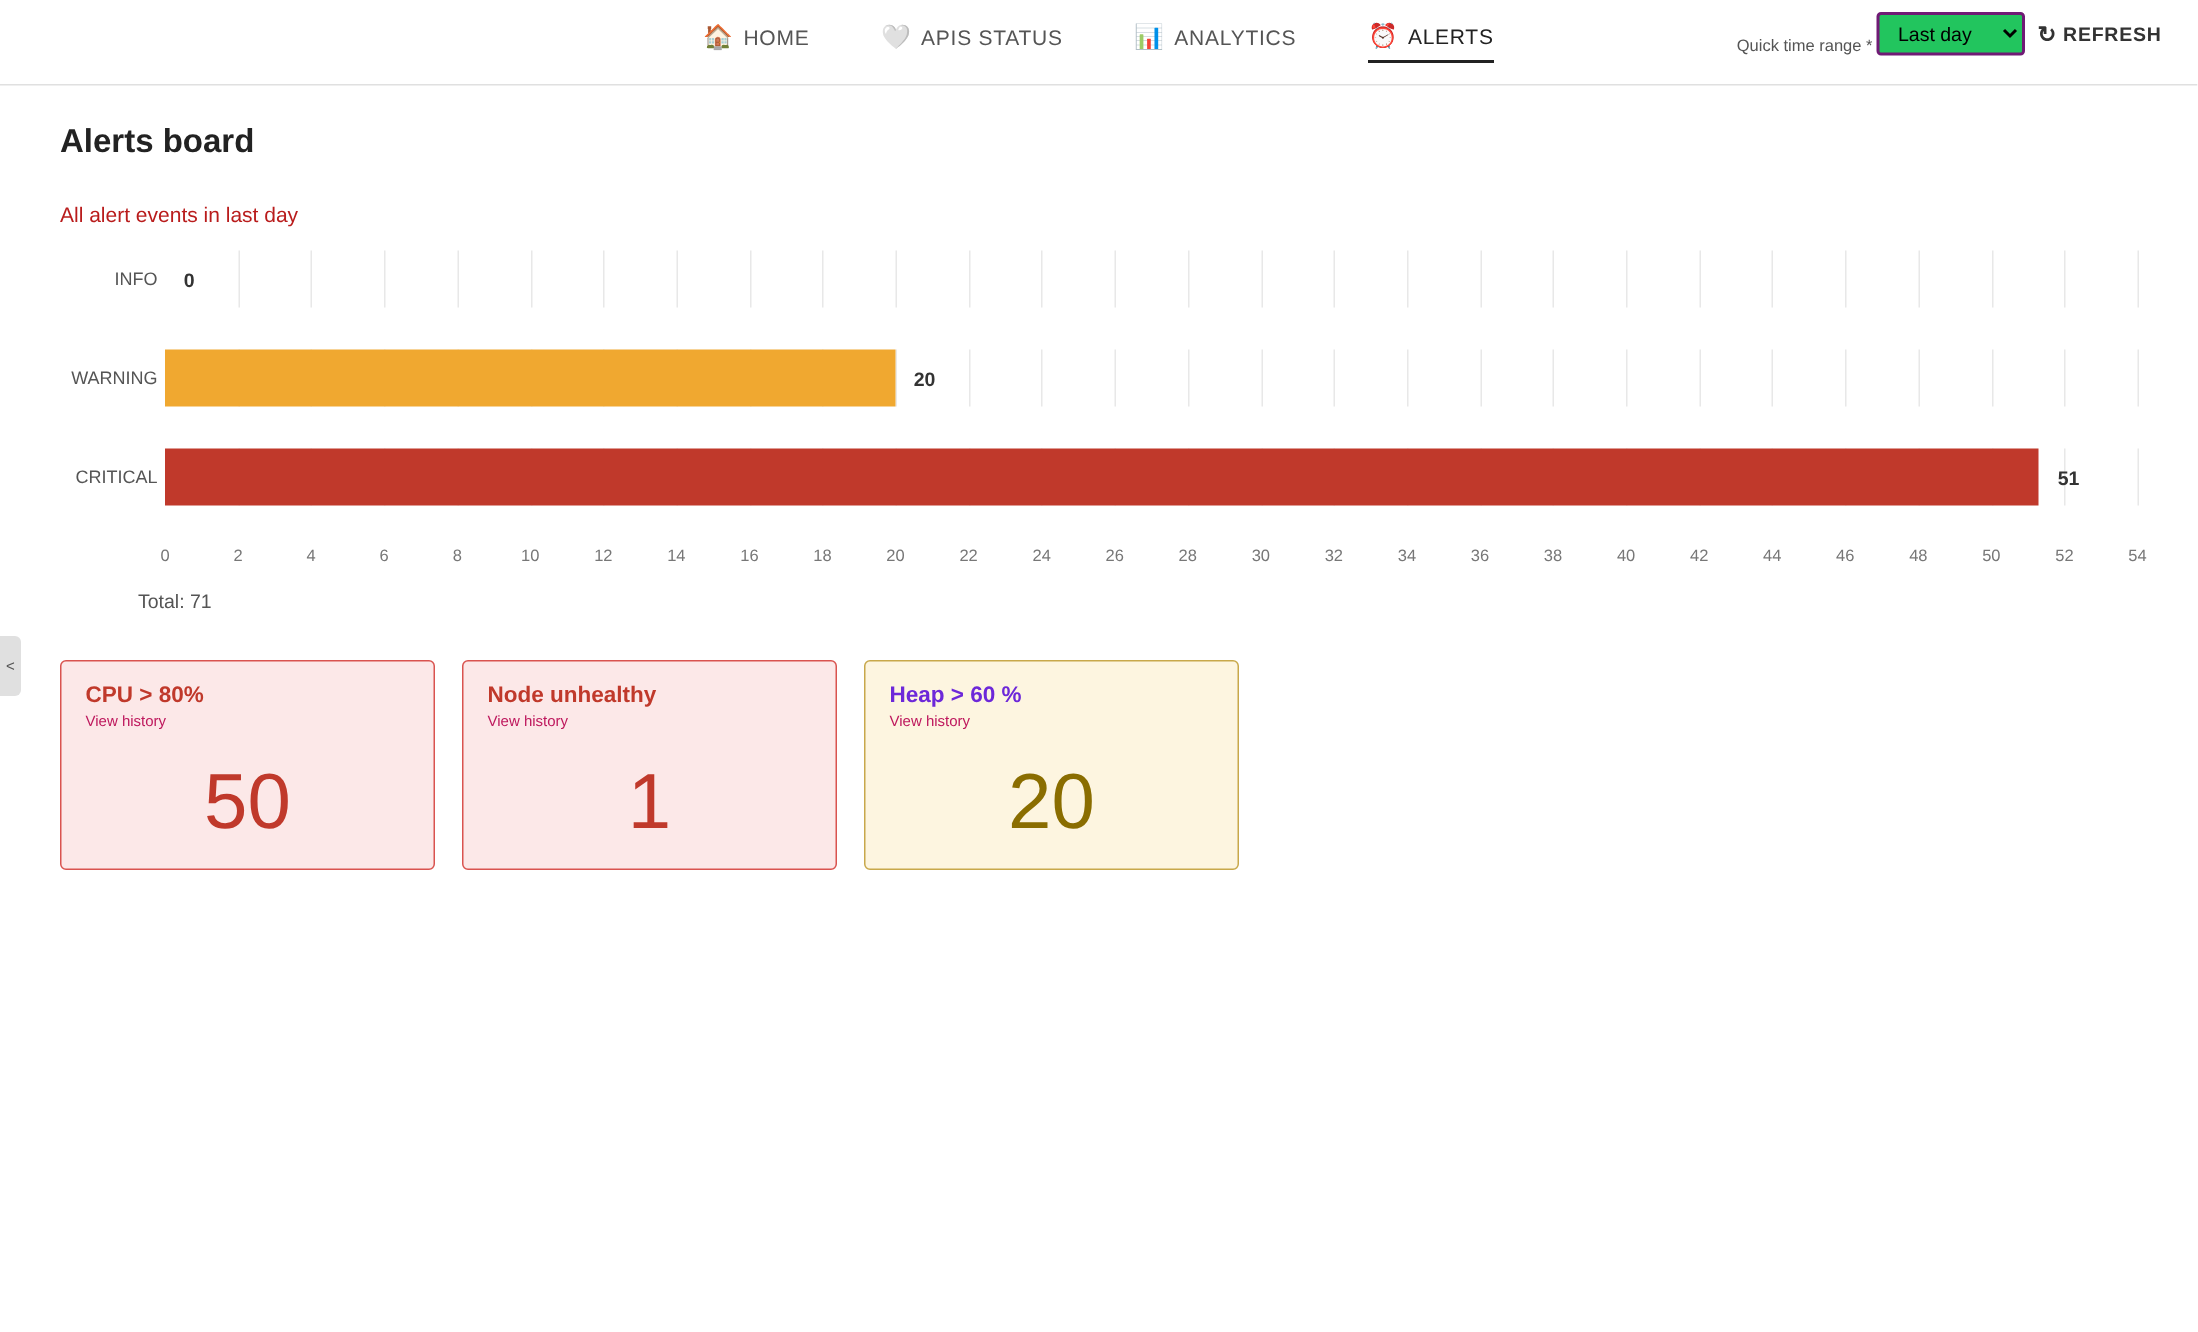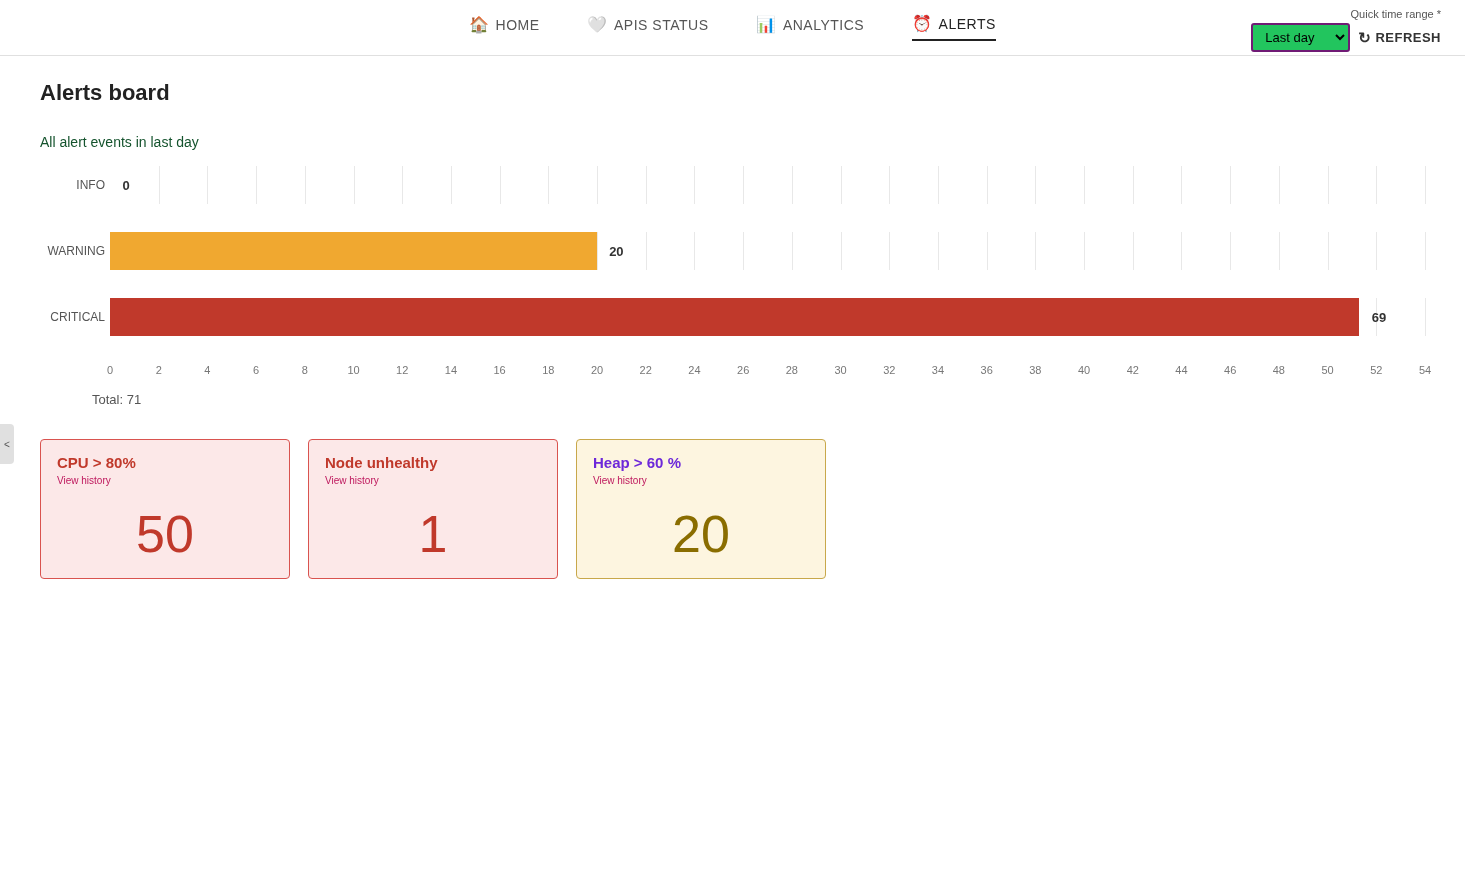--- a/index.html
+++ b/index.html
@@ -63,21 +63,21 @@
       border: none;
       letter-spacing: 0.5px;
     }
 
     
     .page { padding: 24px 40px; }
     .page-title { font-size: 22px; font-weight: 600; color: #222; margin-bottom: 28px; }
 
     
     .chart-section { margin-bottom: 32px; }
-    .chart-title { font-size: 14px; color: #14532d; margin-bottom: 16px; }
+    .chart-title { font-size: 14px; color: #b91c1c; margin-bottom: 16px; }
 
     .chart-container {
       position: relative;
       padding-left: 70px;
     }
 
     .chart-row {
       display: flex;
       align-items: center;
       margin-bottom: 28px;
@@ -216,21 +216,21 @@
       <div class="nav-item">
         <span class="nav-icon">📊</span>
         <span>ANALYTICS</span>
       </div>
       <div class="nav-item active">
         <span class="nav-icon">⏰</span>
         <span>ALERTS</span>
       </div>
     </div>
   <div class="toolbar">
-    <div style="display:flex;flex-direction:column;align-items:flex-end;gap:3px;">
+    <div style="display:flex;flex-direction:row;align-items:flex-end;gap:3px;">
       <span class="toolbar-label">Quick time range *</span>
       <div style="display:flex;align-items:center;gap:8px;">
         <select class="time-select">
           <option>Last day</option>
           <option>Last hour</option>
           <option>Last week</option>
         </select>
         <button class="refresh-btn">
           <span style="font-size:15px;">↻</span>
           <span>REFRESH</span>
@@ -340,21 +340,21 @@
             <div class="chart-grid-line" style="left: 70.3704%;"></div>
             <div class="chart-grid-line" style="left: 74.0741%;"></div>
             <div class="chart-grid-line" style="left: 77.7778%;"></div>
             <div class="chart-grid-line" style="left: 81.4815%;"></div>
             <div class="chart-grid-line" style="left: 85.1852%;"></div>
             <div class="chart-grid-line" style="left: 88.8889%;"></div>
             <div class="chart-grid-line" style="left: 92.5926%;"></div>
             <div class="chart-grid-line" style="left: 96.2963%;"></div>
             <div class="chart-grid-line" style="left: 100%;"></div>
             <div class="bar" style="width: 95%; background: rgb(192, 57, 43); height: 38px; min-width: 4px; position: relative; z-index: 1;"></div>
-            <span class="bar-value" style="position: absolute; left: 95.5%; z-index: 2;">69</span>
+            <span class="bar-value" style="position: absolute; left: 95.5%; z-index: 2;">51</span>
           </div>
         </div>
         <div class="chart-x-axis" style="position: relative; height: 20px; margin-left: 0px;">
           <span class="x-tick" style="left: 0%;">0</span>
           <span class="x-tick" style="left: 3.7037%;">2</span>
           <span class="x-tick" style="left: 7.40741%;">4</span>
           <span class="x-tick" style="left: 11.1111%;">6</span>
           <span class="x-tick" style="left: 14.8148%;">8</span>
           <span class="x-tick" style="left: 18.5185%;">10</span>
           <span class="x-tick" style="left: 22.2222%; text-align: right;">12</span>

